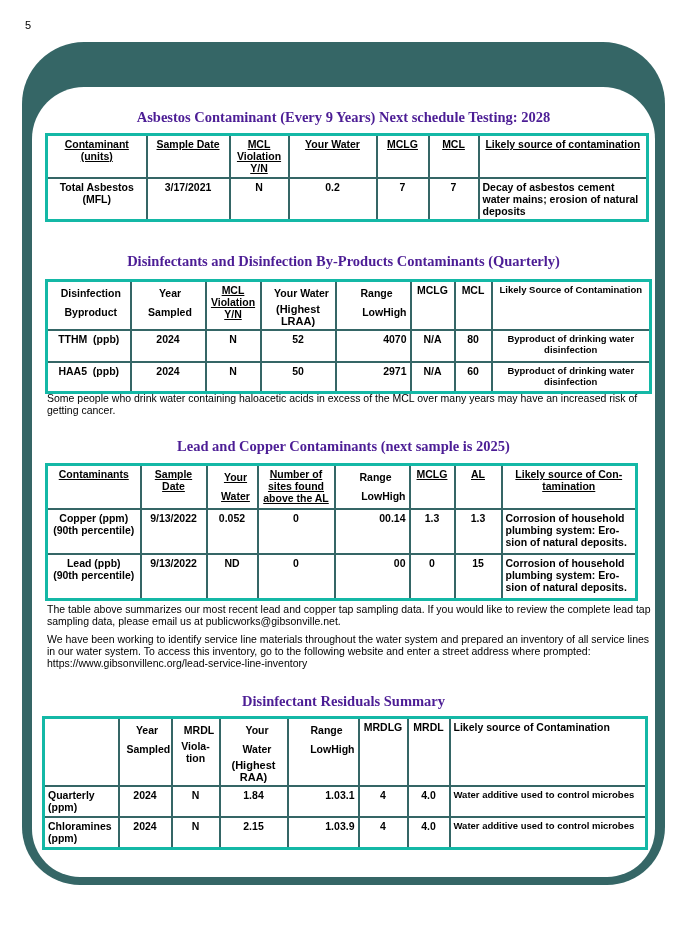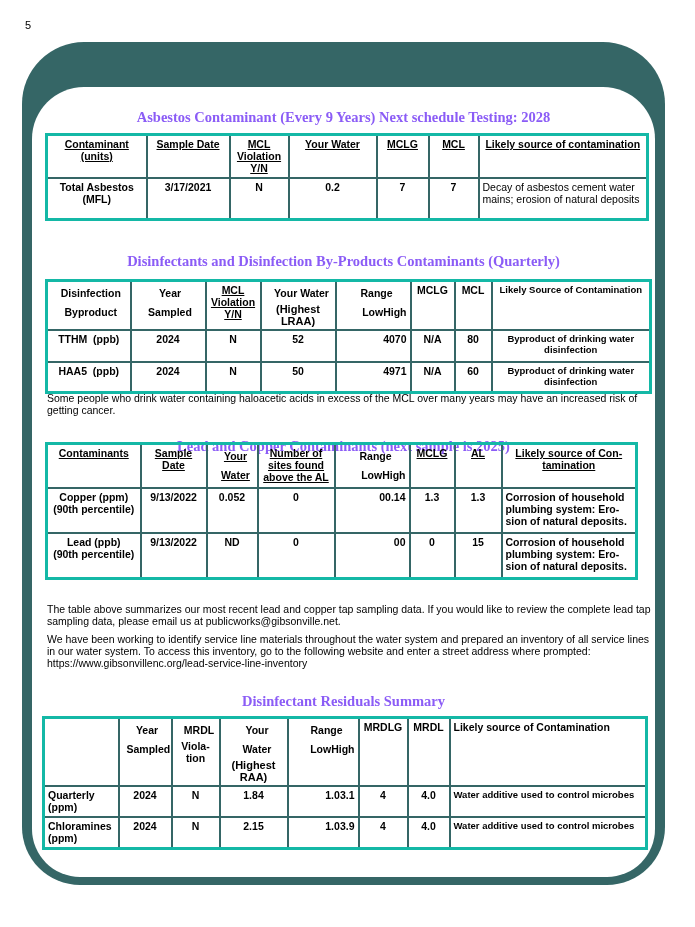--- a/index.html
+++ b/index.html
@@ -1,20 +1,20 @@
 <!DOCTYPE html>
 <html><head>
 <meta charset="utf-8">
 <style>
   html, body { margin:0; padding:0; background:#ffffff; }
   body { width:695px; height:927px; position:relative; overflow:hidden; font-family:"Liberation Sans", sans-serif; color:#000; }
   .page-num { position:absolute; left:25px; top:19px; font-size:11px; }
   .frame { position:absolute; left:22px; top:42px; width:643px; height:843px; background:#356666; border-radius:62px 62px 58px 58px; }
   .inner { position:absolute; left:32px; top:87px; width:623px; height:790px; background:#fff; border-radius:52px 52px 48px 48px; }
-  .title { position:absolute; left:32px; width:623px; text-align:center; font-family:"Liberation Serif", serif; font-weight:bold; color:#8b5cf6; font-size:14.5px; }
+  .title { position:absolute; left:32px; width:623px; text-align:center; font-family:"Liberation Serif", serif; font-weight:bold; color:#4c1d95; font-size:14.5px; }
   table { position:absolute; border-collapse:collapse; border:3px solid #14b8a6; font-size:10.5px; table-layout:fixed; }
   td, th { border:2px solid #356666; vertical-align:top; padding:2px 3px; font-weight:bold; text-align:center; line-height:12px; }
   th { font-weight:bold; }
   .u { text-decoration:underline; }
   .left { text-align:left; }
   .small { font-size:11px; }
   .range { display:flex; justify-content:flex-end; }
   .para { position:absolute; left:47px; width:610px; font-size:10.5px; line-height:12px; }
   .hdr2 { line-height:19px;padding-left:7px; }
 </style>
@@ -47,21 +47,21 @@
     <th class="u">MCL</th>
     <th class="u">Likely source of contamination</th>
   </tr>
   <tr style="height:42px">
     <td>Total Asbestos (MFL)</td>
     <td>3/17/2021</td>
     <td>N</td>
     <td>0.2</td>
     <td>7</td>
     <td>7</td>
-    <td class="left" style="font-weight:normal">Decay of asbestos cement water mains; erosion of natural deposits</td>
+    <td class="left" style="font-weight:bold">Decay of asbestos cement water mains; erosion of natural deposits</td>
   </tr>
 </tbody>
   </table>
 
 <div class="title" style="top:253px">Disinfectants and Disinfection By-Products Contaminants (Quarterly)</div>
 <table style="left:45px; top:279px; width:604px;">
   <colgroup>
       <col style="width:84px">
       <col style="width:75px">
       <col style="width:55px">
@@ -112,34 +112,34 @@
     <td>80</td>
     <td style="font-size:9.5px; line-height:11px">Byproduct of drinking water disinfection</td>
   </tr>
   <tr style="height:30px">
     <td style="white-space:pre">HAA5  (ppb)</td>
     <td>2024</td>
     <td>N</td>
     <td>50</td>
     <td>
           <div class="range">
-            <span>49</span>
+            <span>29</span>
             <span>71</span>
           </div>
         </td>
     <td>N/A</td>
     <td>60</td>
     <td style="font-size:9.5px; line-height:11px">Byproduct of drinking water disinfection</td>
   </tr>
 </tbody>
   </table>
 <div class="para" style="top:392px">Some people who drink water containing haloacetic acids in excess of the MCL over many years may have an increased risk of getting cancer.</div>
 
 <div class="title" style="top:438px">Lead and Copper Contaminants (next sample is 2025)</div>
-<table style="left:45px; top:442px; width:590px;">
+<table style="left:45px; top:463px; width:590px;">
   <colgroup>
       <col style="width:94px">
       <col style="width:66px">
       <col style="width:51px">
       <col style="width:77px">
       <col style="width:75px">
       <col style="width:45px">
       <col style="width:47px">
       <col style="width:135px">
     </colgroup>

